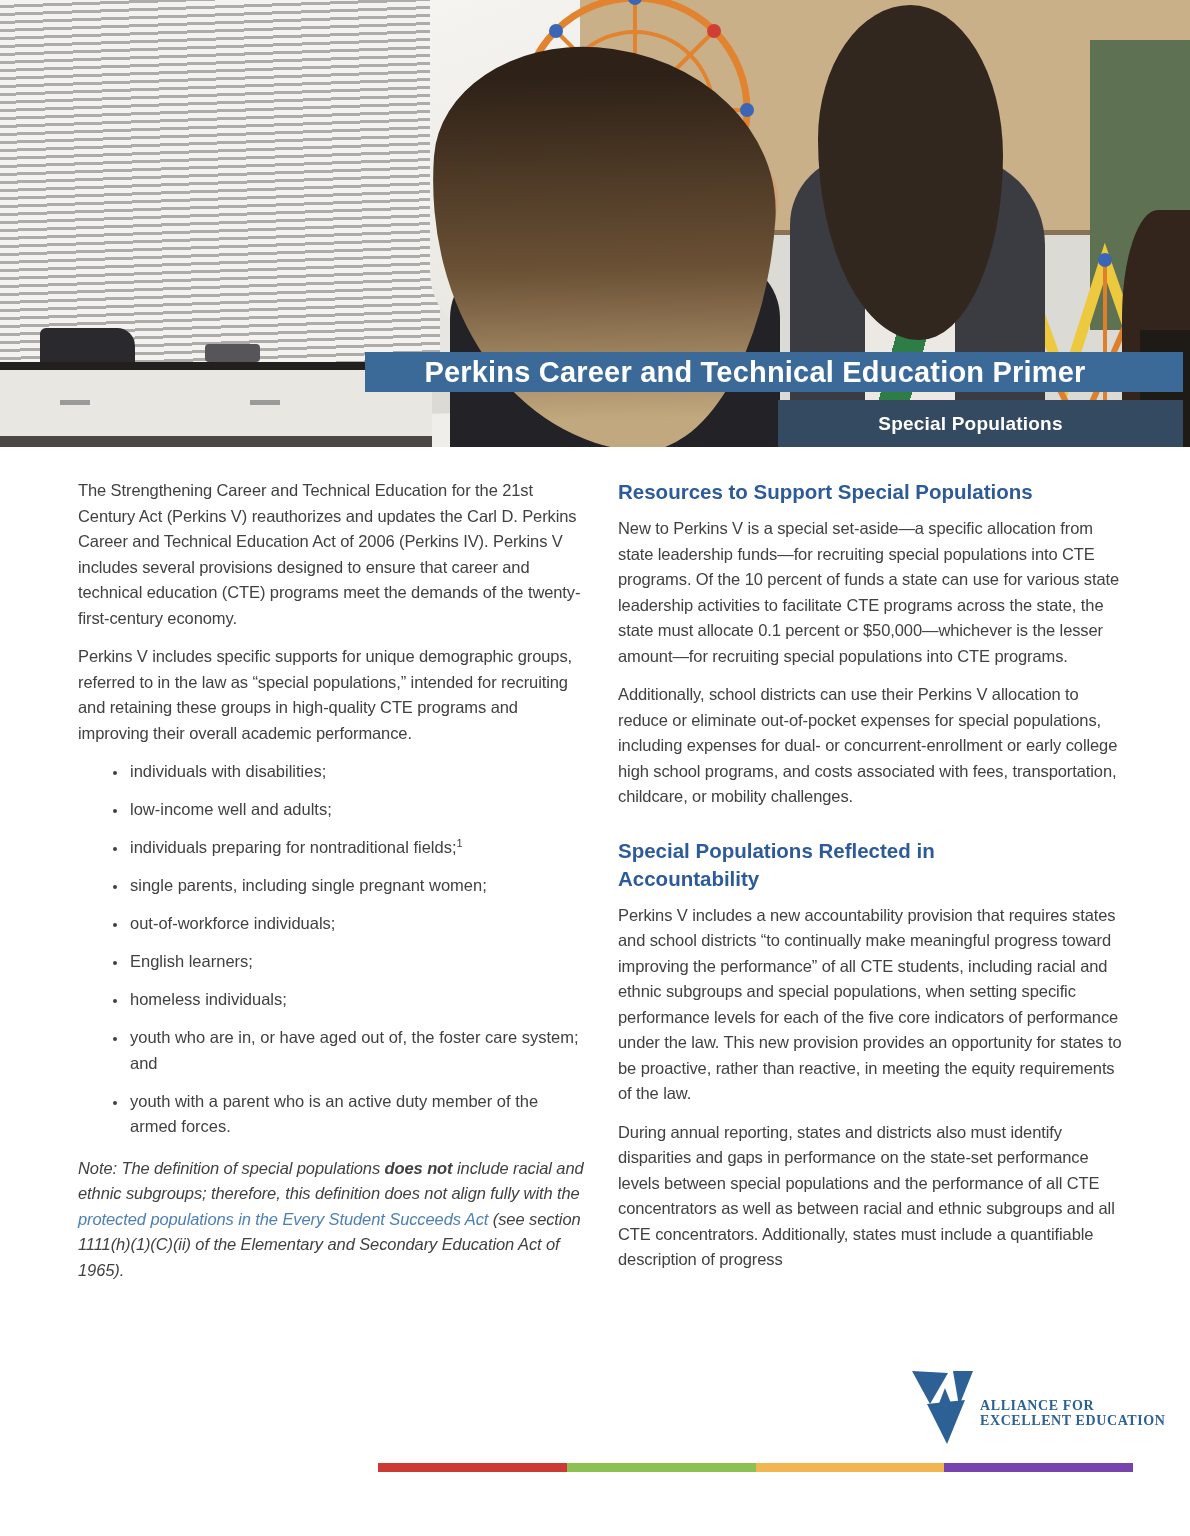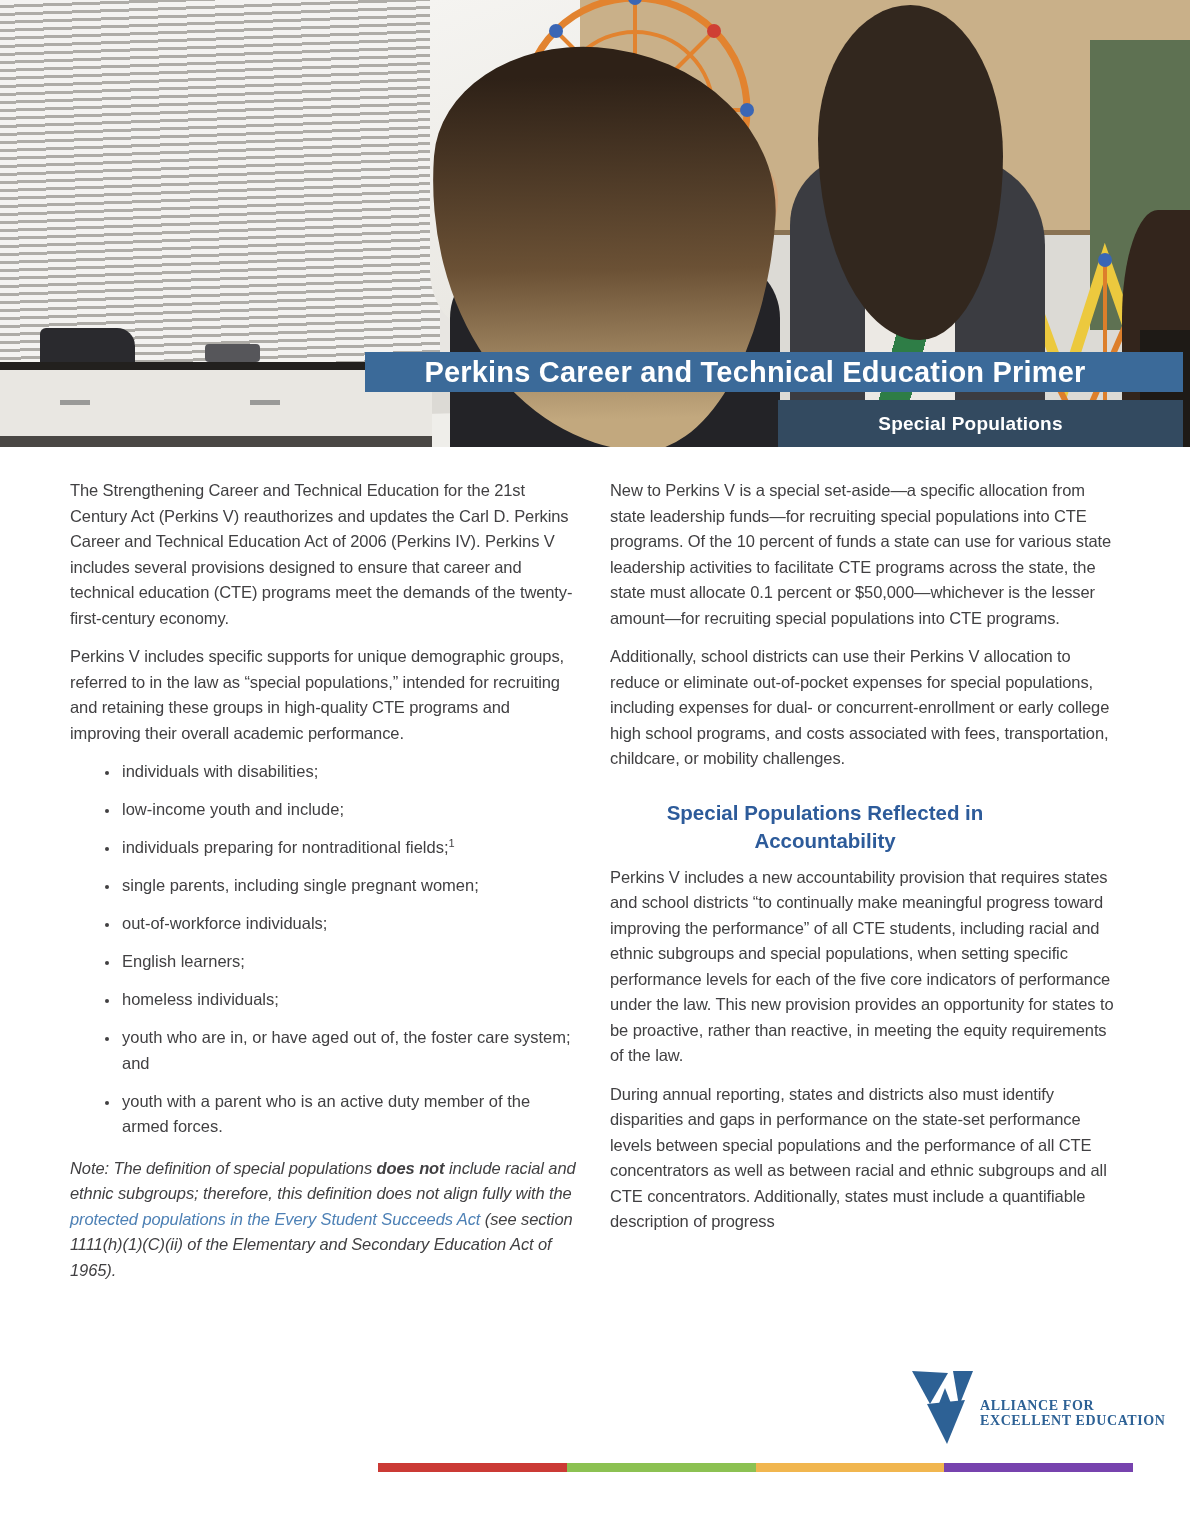--- a/index.html
+++ b/index.html
@@ -42,33 +42,33 @@
   .handle1 { left:60px; top:400px; width:30px; height:5px; background:#9a9a98; }
   .handle2 { left:250px; top:400px; width:30px; height:5px; background:#9a9a98; }
 
   
   .banner { position:absolute; display:flex; align-items:center; justify-content:center;
     color:#ffffff; font-weight:600; letter-spacing:.2px; z-index:5; }
   .banner1 { left:365px; top:352px; width:818px; height:40px; background:#3b6a99; font-size:29px; padding-right:38px; box-sizing:border-box; }
   .banner2 { left:778px; top:400px; width:405px; height:47px; background:#334a60; font-size:19px; padding-right:20px; box-sizing:border-box; }
 
   
-  .content { position:absolute; left:70px; top:478px; width:1050px; display:flex; gap:33px; }
+  .content { position:absolute; left:78px; top:478px; width:1050px; display:flex; gap:33px; }
   .col-left { width:507px; }
   .col-right { width:510px; }
   .content p { margin:0 0 13px; font-size:16.5px; line-height:25.5px; color:#414042; letter-spacing:-0.1px; }
   .col-left ul { margin:4px 0 16px; padding:0 0 0 50px; list-style:disc; }
   .col-left li { margin-bottom:12.5px; padding-left:2px; font-size:16.5px; line-height:25.5px; color:#414042; }
   .col-left li::marker { font-size:0.8em; color:#414042; }
   sup { font-size:11px; line-height:0; }
   .note { font-style:italic; margin-top:10px !important; }
   .note .b { font-weight:700; }
   .note .link { color:#4d80b5; text-decoration:none; cursor:pointer; font-style:italic; }
   .sec-heading { margin:0 0 10px; font-size:20.5px; line-height:28px; font-weight:700; color:#2d5b9a; letter-spacing:0; }
-  .sec-heading.second { margin-top:27px; max-width:430px;text-align:center; }
+  .sec-heading.second { margin-top:27px; max-width:430px; }
 
   
   .logo { position:absolute; left:912px; top:1350px; width:212px; height:98px; display:flex; align-items:flex-end; }
   .logo-mark { flex:0 0 auto; }
   .logo-text { margin:0 0 20px 6px; color:#2d6195; font-family:"Liberation Serif", serif;
     font-size:14px; line-height:15px; letter-spacing:0.6px; font-weight:600; white-space:nowrap; }
   .stripe { position:absolute; left:378px; top:1463px; width:755px; height:9px; display:flex; }
   .stripe span { flex:1 1 0; height:100%; }
 </style>
 </head>
@@ -163,33 +163,34 @@
     <span>Special Populations</span>
   </div>
 
   <div class="content">
 
     <div class="col-left">
       <p>The Strengthening Career and Technical Education for the 21st Century Act (Perkins V) reauthorizes and updates the Carl D. Perkins Career and Technical Education Act of 2006 (Perkins IV). Perkins V includes several provisions designed to ensure that career and technical education (CTE) programs meet the demands of the twenty-first-century economy.</p>
       <p>Perkins V includes specific supports for unique demographic groups, referred to in the law as “special populations,” intended for recruiting and retaining these groups in high-quality CTE programs and improving their overall academic performance.</p>
       <ul>
         <li><span>individuals with disabilities;</span><sup></sup></li>
-        <li><span>low-income youth and include;</span><sup></sup></li>
+        <li><span>low-income well and adults;</span><sup></sup></li>
         <li><span>individuals preparing for nontraditional fields;</span><sup>1</sup></li>
         <li><span>single parents, including single pregnant women;</span><sup></sup></li>
         <li><span>out-of-workforce individuals;</span><sup></sup></li>
         <li><span>English learners;</span><sup></sup></li>
         <li><span>homeless individuals;</span><sup></sup></li>
         <li><span>youth who are in, or have aged out of, the foster care system; and</span><sup></sup></li>
         <li><span>youth with a parent who is an active duty member of the armed forces.</span><sup></sup></li>
       </ul>
       <p class="note"><span>Note: The definition of special populations </span><span class="b">does not</span><span> include racial and ethnic subgroups; therefore, this definition does not align fully with the </span><a class="link">protected populations in the Every Student Succeeds Act</a><span> (see section 1111(h)(1)(C)(ii) of the Elementary and Secondary Education Act of 1965).</span></p>
     </div>
 
     <div class="col-right">
+      <h2 class="sec-heading">Resources to Support Special Populations</h2>
       <p>New to Perkins V is a special set-aside—a specific allocation from state leadership funds—for recruiting special populations into CTE programs. Of the 10 percent of funds a state can use for various state leadership activities to facilitate CTE programs across the state, the state must allocate 0.1 percent or $50,000—whichever is the lesser amount—for recruiting special populations into CTE programs.</p>
       <p>Additionally, school districts can use their Perkins V allocation to reduce or eliminate out-of-pocket expenses for special populations, including expenses for dual- or concurrent-enrollment or early college high school programs, and costs associated with fees, transportation, childcare, or mobility challenges.</p>
       <h2 class="sec-heading second">Special Populations Reflected in Accountability</h2>
       <p>Perkins V includes a new accountability provision that requires states and school districts “to continually make meaningful progress toward improving the performance” of all CTE students, including racial and ethnic subgroups and special populations, when setting specific performance levels for each of the five core indicators of performance under the law. This new provision provides an opportunity for states to be proactive, rather than reactive, in meeting the equity requirements of the law.</p>
       <p>During annual reporting, states and districts also must identify disparities and gaps in performance on the state-set performance levels between special populations and the performance of all CTE concentrators as well as between racial and ethnic subgroups and all CTE concentrators. Additionally, states must include a quantifiable description of progress</p>
     </div>
 
   </div>
 
   <div class="logo">

